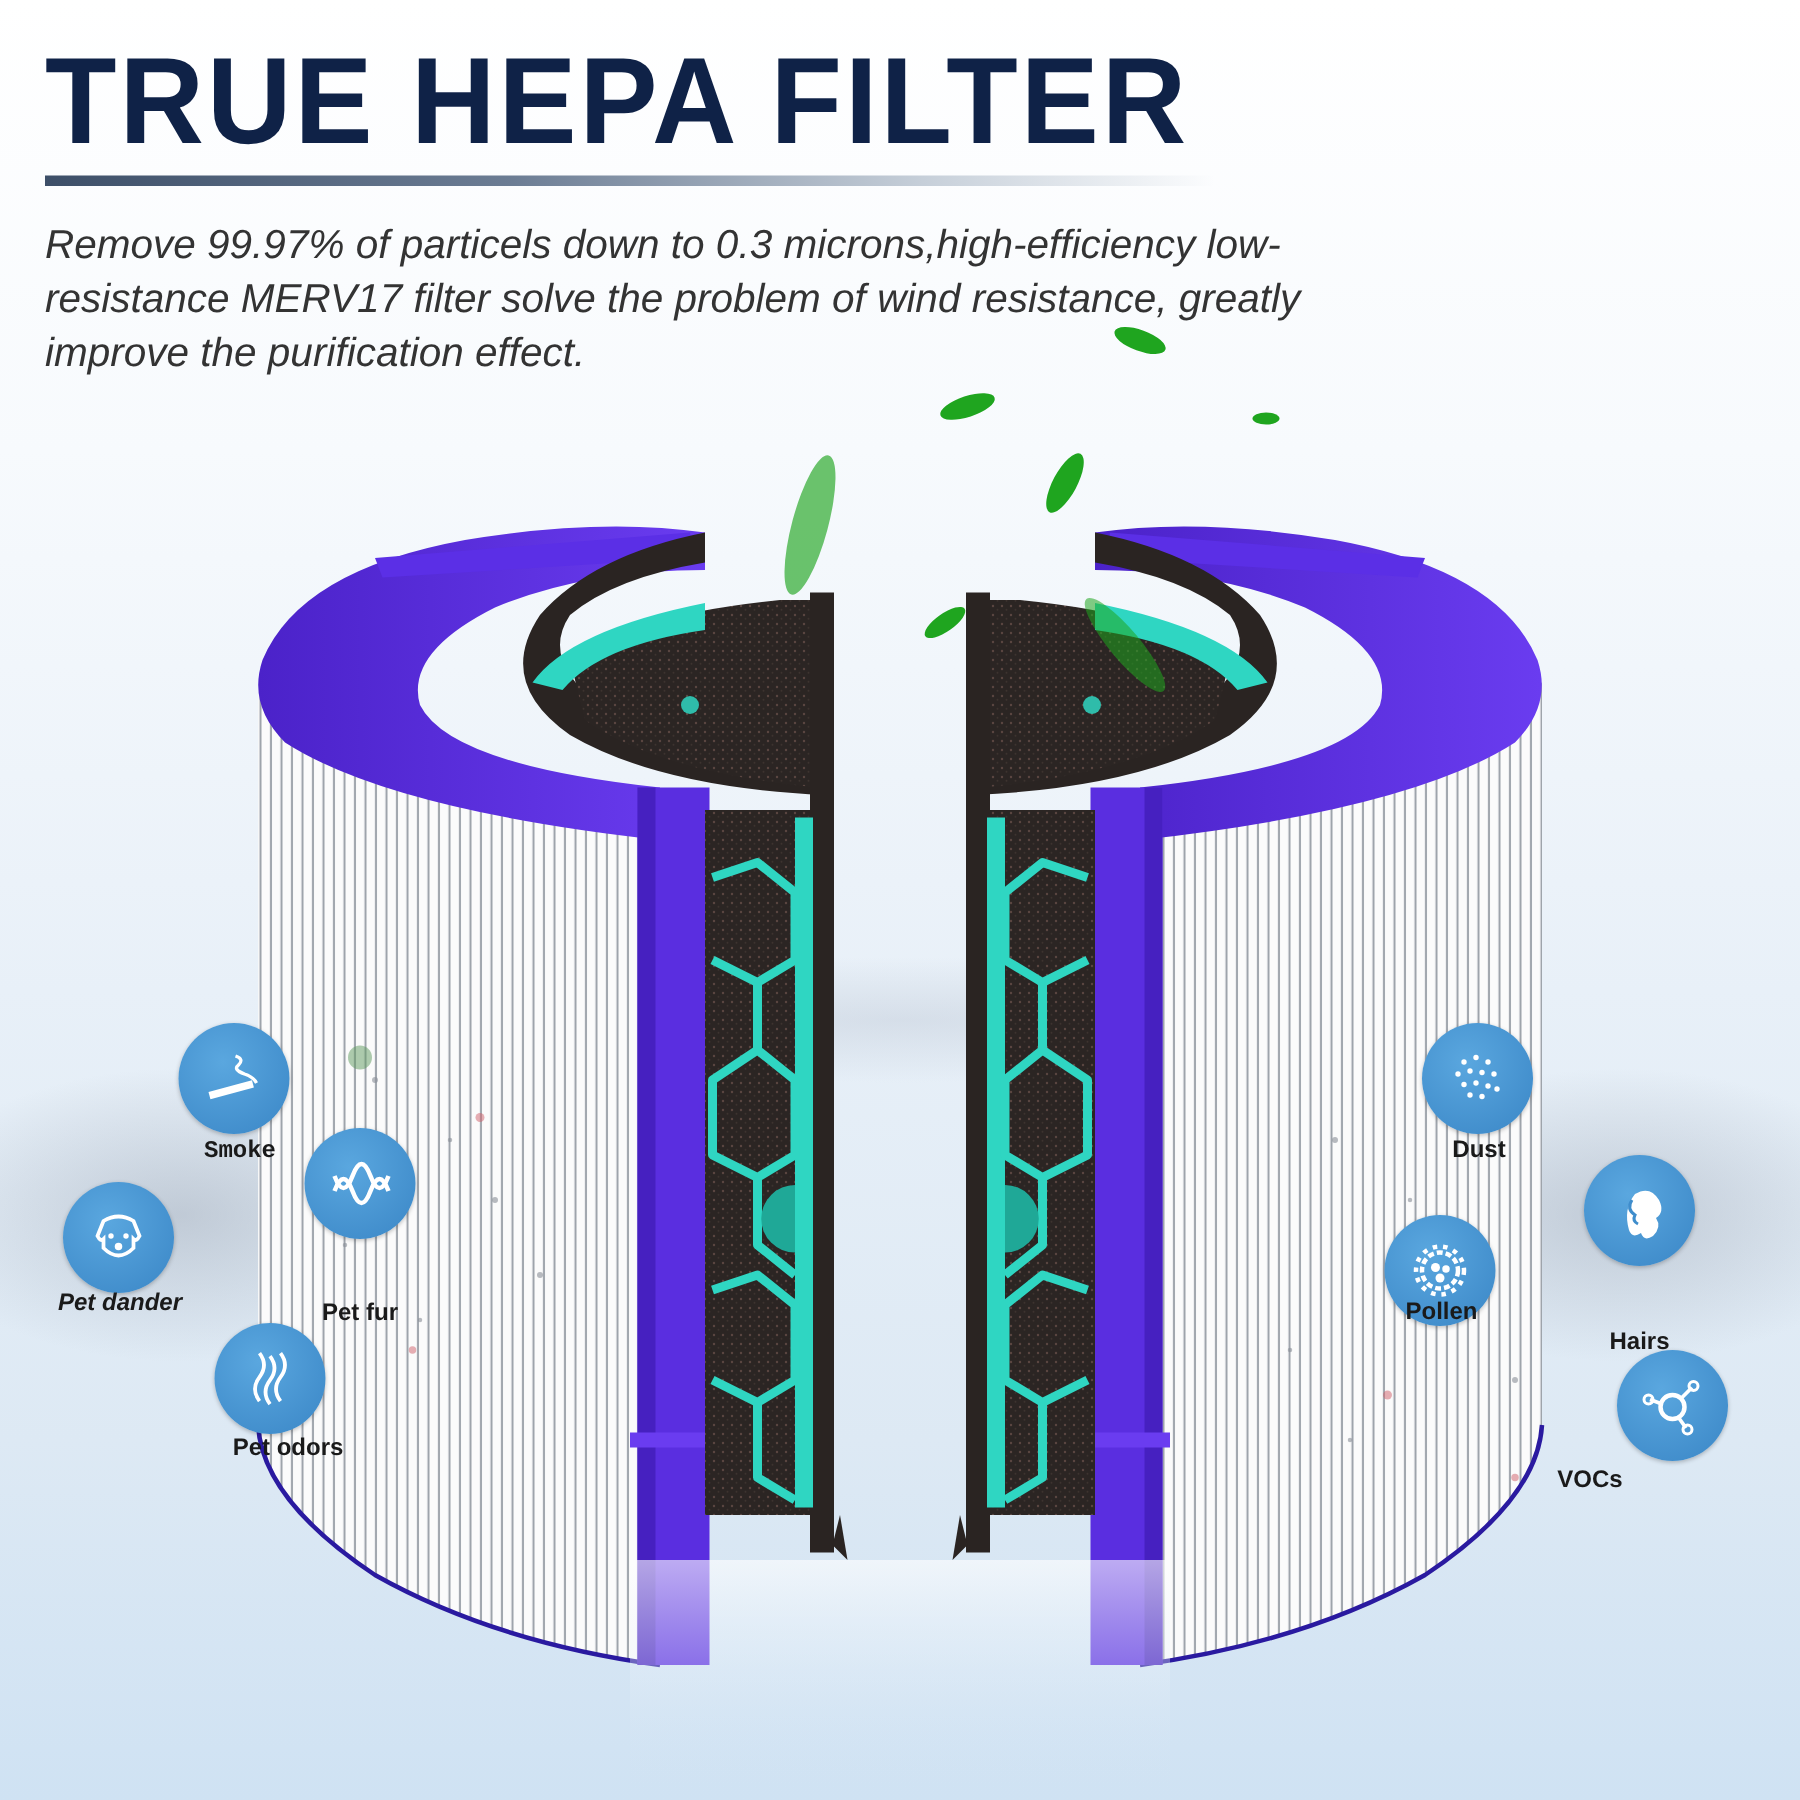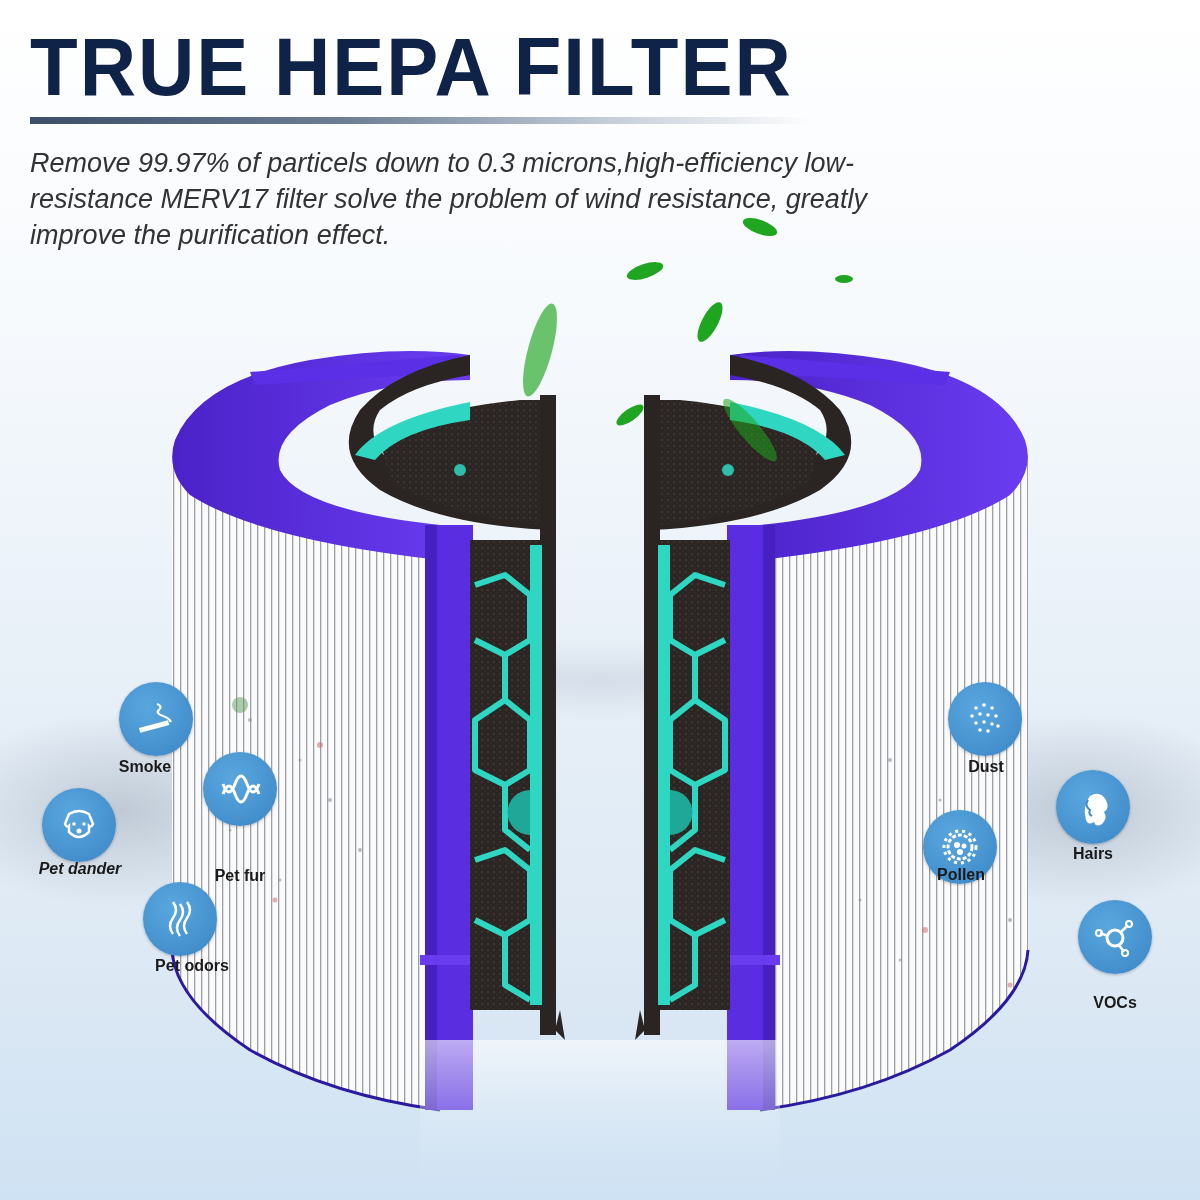--- a/index.html
+++ b/index.html
@@ -165,21 +165,21 @@
     <ellipse cx="750" cy="430" rx="10" ry="40" transform="rotate(-40 750 430)" opacity="0.55"></ellipse>
   </g>
 </svg>
 
 <div class="badge" style="left:119px;top:682px;">
   <svg viewBox="0 0 46 46">
     <rect x="6" y="28" width="30" height="5" fill="#fff" transform="rotate(-15 21 30)"></rect>
     <path d="M24 8 q6 2 2 6 q-4 3 4 6 q6 2 8 6" stroke="#fff" stroke-width="2.2" fill="none"></path>
   </svg>
 </div>
-<div class="badge-label" style="left:145px;top:758px;">Smoke</div>
+<div class="badge-label" style="left:160px;top:758px;font-family:Liberation Mono, monospace;">Smoke</div>
 
 <div class="badge" style="left:203px;top:752px;">
   <svg viewBox="0 0 46 46">
     <path d="M6 28 q6 -16 12 0 q6 16 12 0 q6 -16 12 0" stroke="#fff" stroke-width="3" fill="none"></path>
     <path d="M6 18 q6 16 12 0 q6 -16 12 0 q6 16 12 0" stroke="#fff" stroke-width="3" fill="none"></path>
   </svg>
 </div>
 <div class="badge-label" style="left:240px;top:827px;margin-top:40px;">Pet fur</div>
 
 <div class="badge" style="left:42px;top:788px;">
@@ -219,21 +219,21 @@
   </svg>
 </div>
 <div class="badge-label" style="left:986px;top:758px;text-align:center;">Dust</div>
 
 <div class="badge" style="left:1056px;top:770px;">
   <svg viewBox="0 0 46 46">
     <path d="M16 36 q-4 -14 4 -24 q10 -6 16 4 q4 8 -2 12 q4 6 -2 12 q-6 4 -8 -2 q-6 4 -8 -2 Z" fill="#fff"></path>
     <path d="M18 16 q-4 6 2 10 q-2 4 2 6" stroke="#3f8dcc" stroke-width="2" fill="none"></path>
   </svg>
 </div>
-<div class="badge-label" style="left:1093px;top:845px;">Hairs</div>
+<div class="badge-label" style="left:1093px;top:886px;">Hairs</div>
 
 <div class="badge" style="left:923px;top:810px;">
   <svg viewBox="0 0 46 46">
     <circle cx="23" cy="23" r="12" stroke="#fff" stroke-width="3" fill="none" stroke-dasharray="4 2"></circle>
     <circle cx="23" cy="23" r="16" stroke="#fff" stroke-width="3" fill="none" stroke-dasharray="3 4"></circle>
     <circle cx="20" cy="21" r="3" fill="#fff"></circle>
       <circle cx="27" cy="22" r="2.5" fill="#fff"></circle>
       <circle cx="23" cy="28" r="3" fill="#fff"></circle>
   </svg>
 </div>
@@ -243,13 +243,13 @@
   <svg viewBox="0 0 46 46">
     <circle cx="23" cy="24" r="8" stroke="#fff" stroke-width="3" fill="none"></circle>
     <line x1="16" y1="22" x2="8" y2="19" stroke="#fff" stroke-width="2.5"></line>
     <line x1="29" y1="18" x2="36" y2="11" stroke="#fff" stroke-width="2.5"></line>
     <line x1="27" y1="31" x2="32" y2="38" stroke="#fff" stroke-width="2.5"></line>
     <circle cx="7" cy="19" r="3" stroke="#fff" stroke-width="2" fill="none"></circle>
     <circle cx="37" cy="10" r="3" stroke="#fff" stroke-width="2" fill="none"></circle>
     <circle cx="33" cy="39" r="3" stroke="#fff" stroke-width="2" fill="none"></circle>
   </svg>
 </div>
-<div class="badge-label" style="left:1115px;top:978px;margin-top:16px;">VOCs</div>
+<div class="badge-label" style="left:1060px;top:978px;">VOCs</div>
 
 </body></html>

